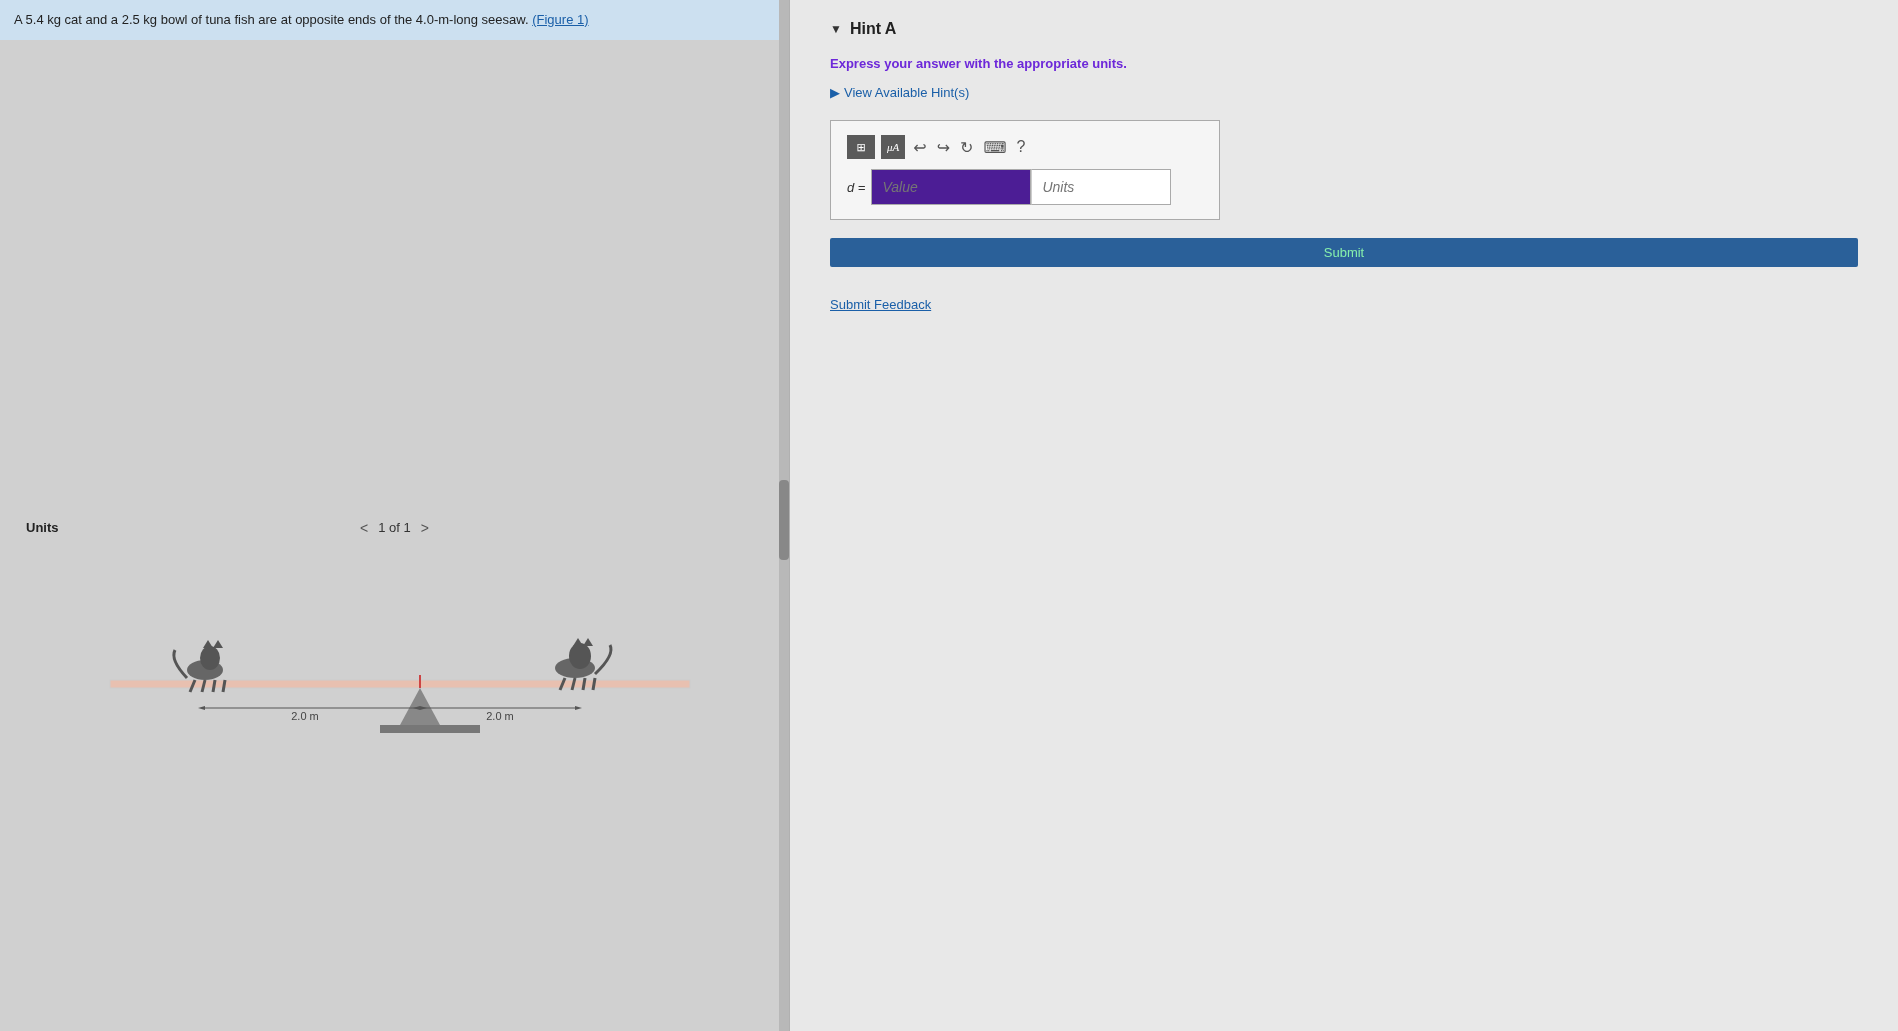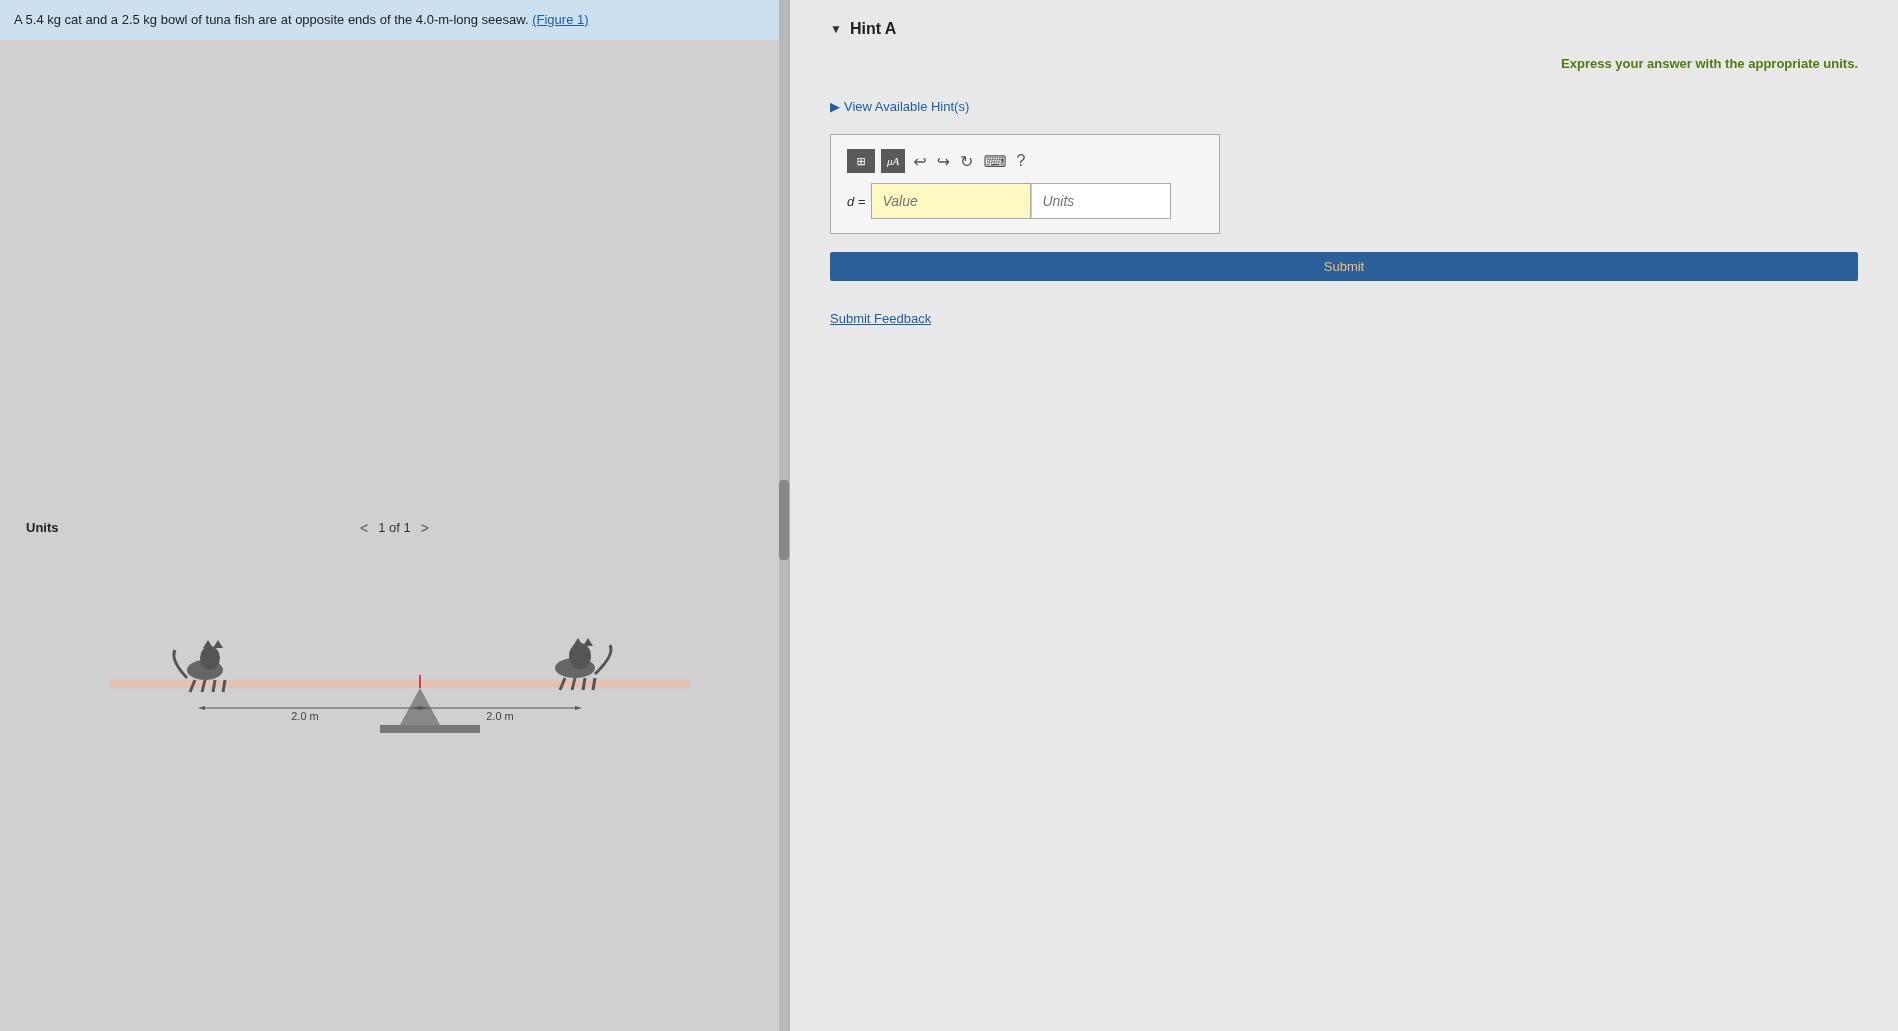--- a/index.html
+++ b/index.html
@@ -139,23 +139,22 @@
       font-size: 13.5px;
       color: #222;
       line-height: 1.6;
       margin-bottom: 6px;
       max-width: 600px;
     }
 
     .express-text {
       font-size: 13px;
       font-weight: bold;
-      color: #4d7c0f;
-      margin-bottom: 28px;
-      text-align: right;
+      color: #6d28d9;
+      margin-bottom: 14px;
     }
 
     .hint-link {
       display: flex;
       align-items: center;
       gap: 4px;
       font-size: 13px;
       color: #1a5fa8;
       text-decoration: none;
       margin-bottom: 20px;
@@ -230,40 +229,40 @@
     }
 
     .value-input {
       border: 1px solid #aaa;
       padding: 6px 10px;
       font-size: 14px;
       font-style: italic;
       color: #888;
       width: 160px;
       height: 36px;
-      background: #fef9c3;
+      background: #4c1d95;
       outline: none;
     }
 
     .units-input {
       border: 1px solid #aaa;
       border-left: 1px solid #ccc;
       padding: 6px 10px;
       font-size: 14px;
       font-style: italic;
       color: #888;
       width: 140px;
       height: 36px;
       background: white;
       outline: none;
     }
 
     .submit-btn {
       background: #2a6099;
-      color: #fdba74;
+      color: #86efac;
       border: none;
       padding: 7px 18px;
       font-size: 13px;
       cursor: pointer;
       border-radius: 2px;
       margin-bottom: 30px;
     }
 
     .provide-feedback {
       font-size: 13px;

